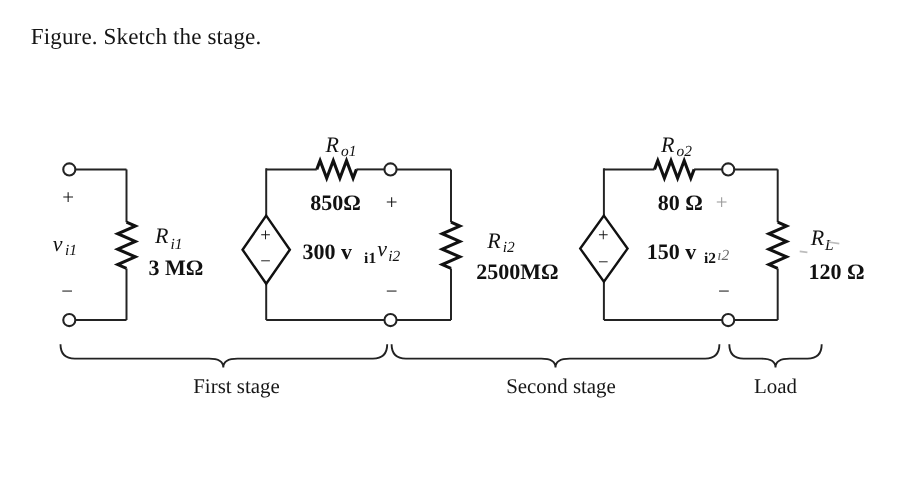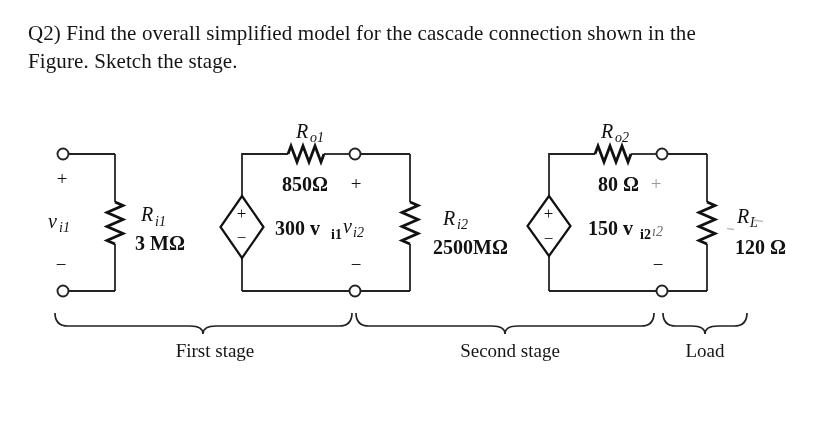--- a/index.html
+++ b/index.html
@@ -23,21 +23,20 @@
   .srcsign{font:17px "Liberation Serif",serif;text-anchor:middle;}
   .blabel{font:19px "Liberation Serif",serif;text-anchor:middle;fill:#161616;}
   .faint{fill:#9a9a9a;}
   .remnant{font:italic 14px "Liberation Serif",serif;fill:#666;}
   .artifact{stroke:#bdbdbd;stroke-width:1.6;}
 </style>
 </head>
 <body>
 
 <div class="title">
-  <div>Q2) Find the overall simplified model for the cascade connection shown in the</div>
   <div>Figure. Sketch the stage.</div>
 </div>
 
 <svg class="circuit" width="840" height="434" viewBox="0 0 840 434">
 
   <g>
     <line class="wire" x1="68.5" y1="154" x2="115" y2="154"></line>
     <line class="wire" x1="115" y1="154" x2="115" y2="202"></line>
     <line class="wire" x1="115" y1="244" x2="115" y2="291"></line>
     <line class="wire" x1="68.5" y1="291" x2="115" y2="291"></line>

